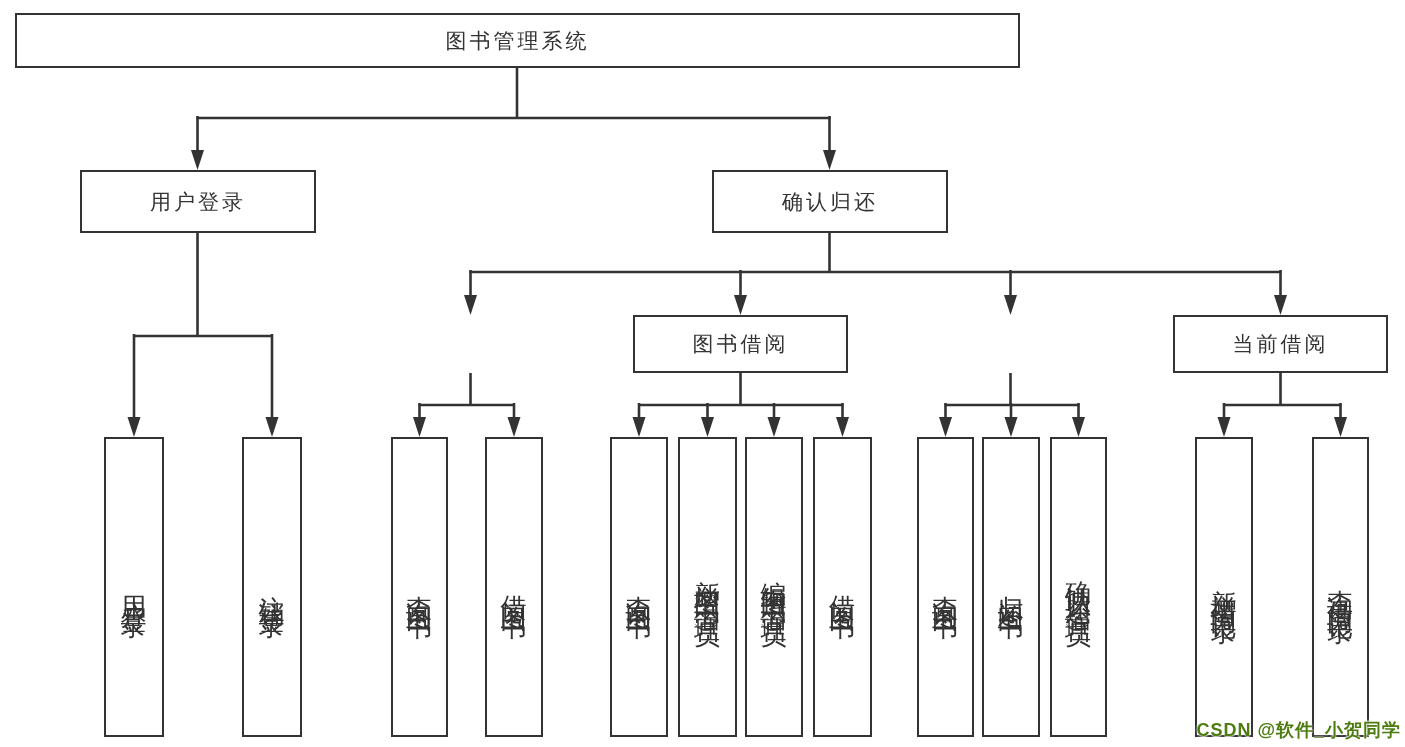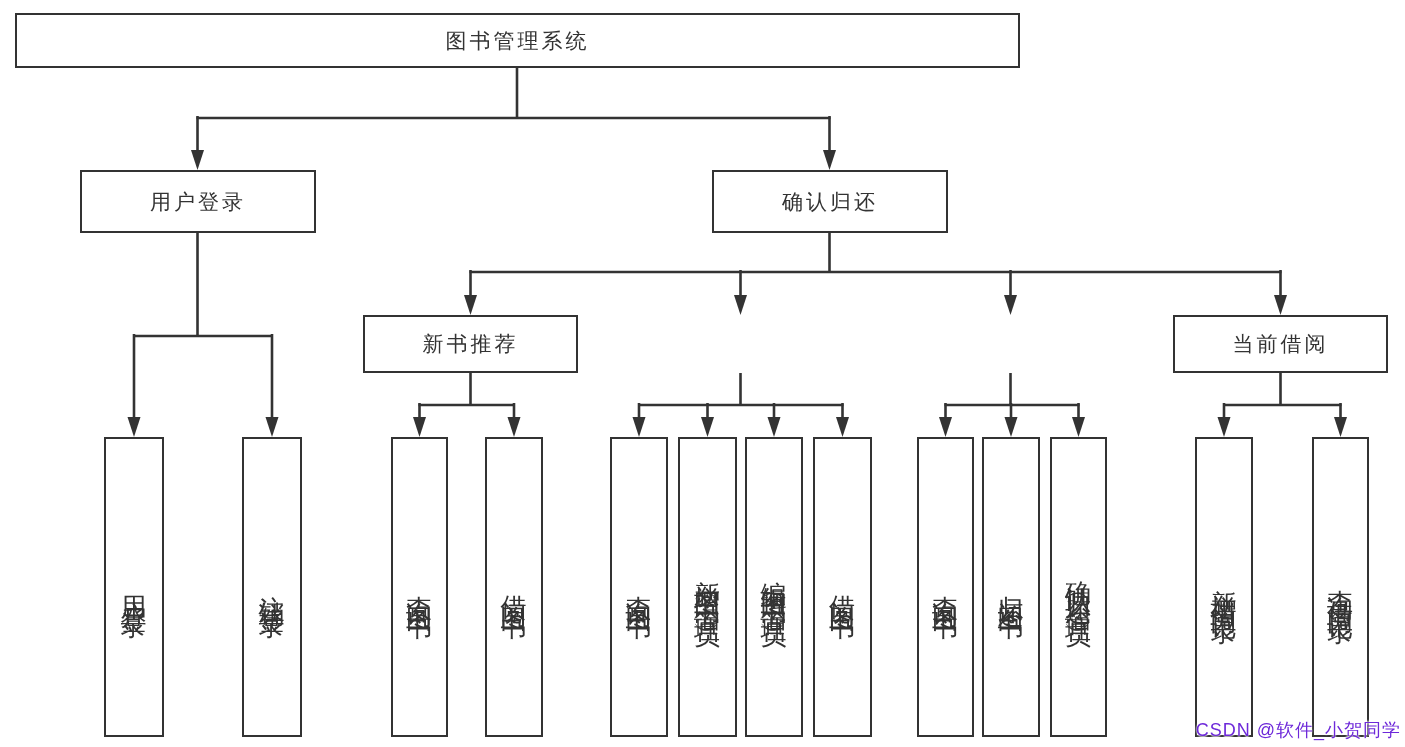--- a/index.html
+++ b/index.html
@@ -56,23 +56,24 @@
     color: #333333;
     white-space: nowrap;
   }
   .watermark {
     position: absolute;
     right: 4px;
     bottom: 5px;
     z-index: 3;
     font-size: 18px;
     letter-spacing: 1px;
-    color: #6d28d9;
+    color: #4d7c0f;
     text-shadow: 0 1px 2px #ffffff, 0 -1px 2px #ffffff;
     white-space: nowrap;
+    font-weight: bold;
   }
 </style>
 </head>
 <body>
 
 <div class="stage">
 
   <svg class="connectors" width="1405" height="747" viewBox="0 0 1405 747">
 
     <g>
@@ -153,22 +154,22 @@
     <span>图书管理系统</span>
   </div>
 
   <div class="box h" style="left:80px; top:170px; width:236px; height:63px">
     <span>用户登录</span>
   </div>
   <div class="box h" style="left:712px; top:170px; width:236px; height:63px">
     <span>确认归还</span>
   </div>
 
-  <div class="box h" style="left:363px; top:315px; width:215px; height:58px">
-    <span>新书推荐</span>
+  <div class="box h" style="left:633px; top:315px; width:215px; height:58px">
+    <span>图书借阅</span>
   </div>
   <div class="box h" style="left:1173px; top:315px; width:215px; height:58px">
     <span>当前借阅</span>
   </div>
 
   <div class="box v" style="left:104px; top:437px; width:60px; height:300px">
     <span>用户登录</span>
   </div>
   <div class="box v" style="left:242px; top:437px; width:60px; height:300px">
     <span>注销登录</span>

